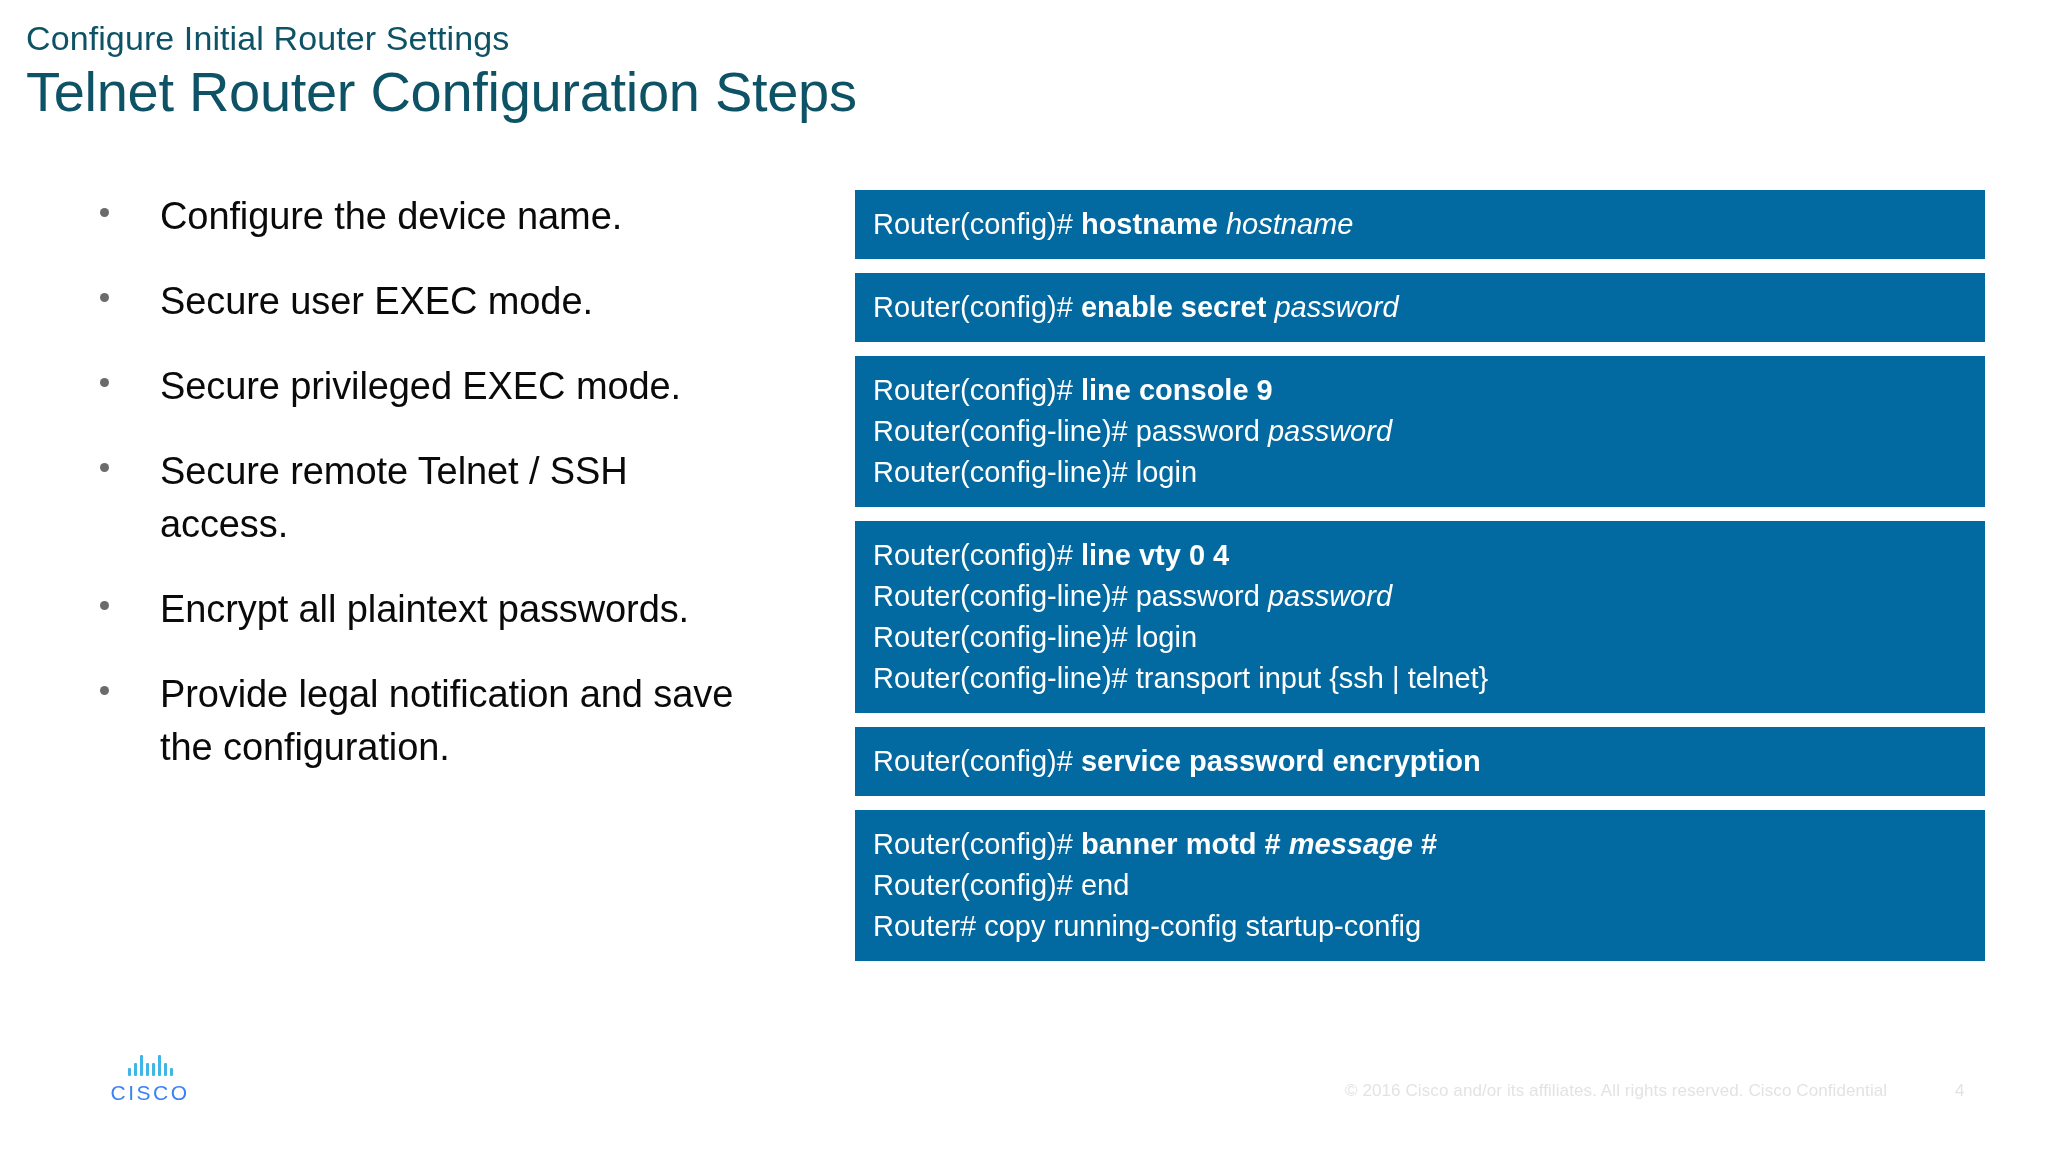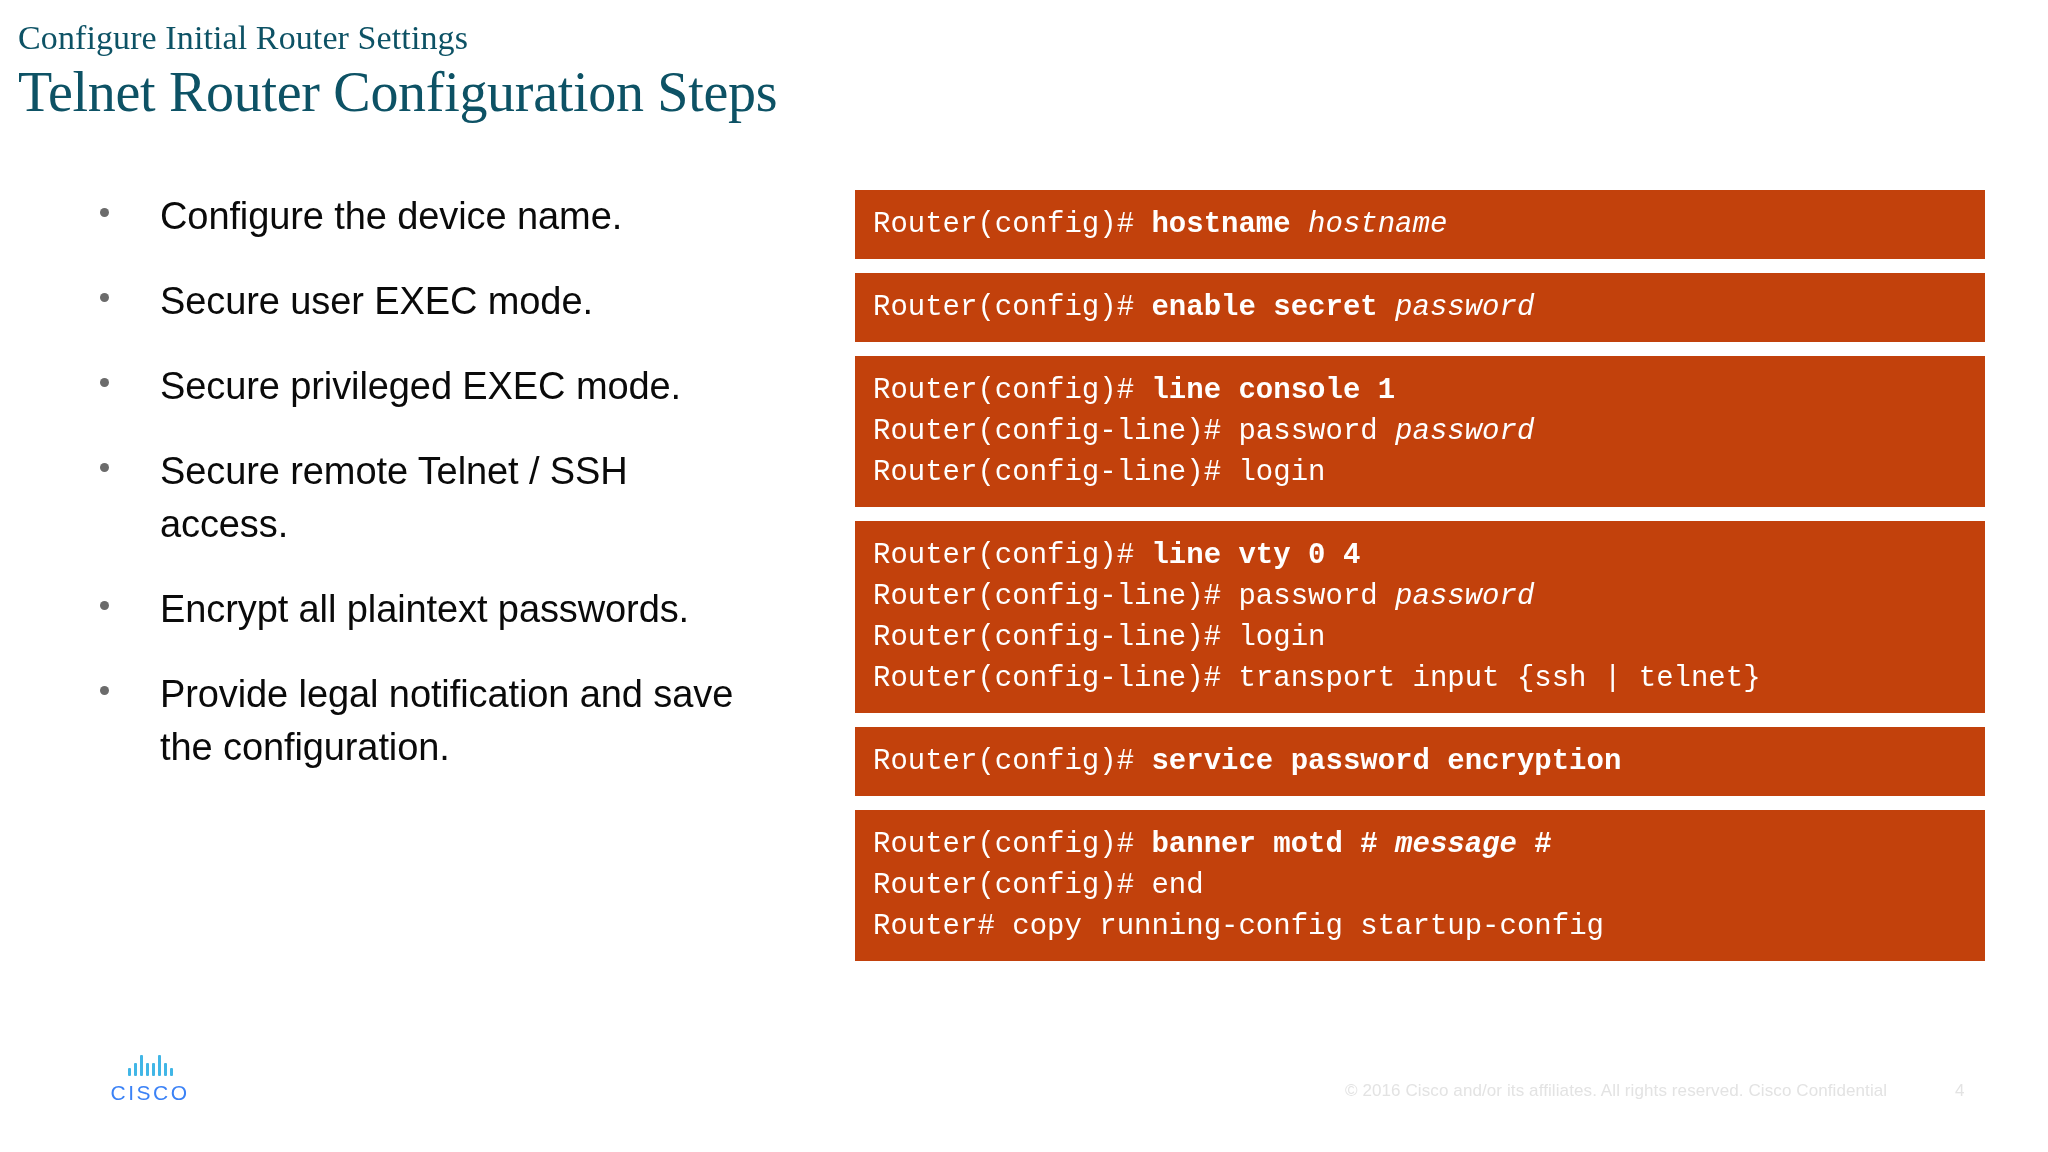--- a/index.html
+++ b/index.html
@@ -15,24 +15,23 @@
     position: relative;
     width: 2048px;
     height: 1152px;
     background: #ffffff;
     overflow: hidden;
   }
 
   
   #title-block {
     position: absolute;
-    left: 18px;
+    left: 26px;
     top: 18px;
     width: 1400px;
-    font-family: Liberation Serif, serif;
   }
   #eyebrow {
     font-size: 34px;
     line-height: 40px;
     color: #0d5265;
     letter-spacing: 0.1px;
     white-space: nowrap;
   }
   #page-title {
     font-size: 56px;
@@ -78,23 +77,23 @@
   }
 
   
   #code-column {
     position: absolute;
     left: 855px;
     top: 190px;
     width: 1130px;
   }
   .code-box {
-    background: #c2410c;
+    background: #0369a1;
     color: #ffffff;
-    font-family: Liberation Mono, monospace;
+    font-family: Liberation Sans, sans-serif;
     font-size: 29px;
     line-height: 41px;
     padding: 14px 18px 14px 18px;
     margin-bottom: 14px;
     box-sizing: border-box;
   }
   .code-line {
     white-space: pre;
     letter-spacing: 0px;
   }
@@ -214,21 +213,21 @@
     </div>
 
   <div id="code-column">
       <div class="code-box">
         <div class="code-line"><span>Router(config)# </span><span class="cmd">hostname </span><span class="param">hostname</span></div>
       </div>
       <div class="code-box">
         <div class="code-line"><span>Router(config)# </span><span class="cmd">enable secret </span><span class="param">password</span></div>
       </div>
       <div class="code-box">
-        <div class="code-line"><span>Router(config)# </span><span class="cmd">line console 1</span></div>
+        <div class="code-line"><span>Router(config)# </span><span class="cmd">line console 9</span></div>
         <div class="code-line"><span>Router(config-line)# </span><span>password </span><span class="param">password</span></div>
         <div class="code-line"><span>Router(config-line)# </span><span>login</span></div>
       </div>
       <div class="code-box">
         <div class="code-line"><span>Router(config)# </span><span class="cmd">line vty 0 4</span></div>
         <div class="code-line"><span>Router(config-line)# </span><span>password </span><span class="param">password</span></div>
         <div class="code-line"><span>Router(config-line)# </span><span>login</span></div>
         <div class="code-line"><span>Router(config-line)# </span><span>transport input {ssh | telnet}</span></div>
       </div>
       <div class="code-box">

